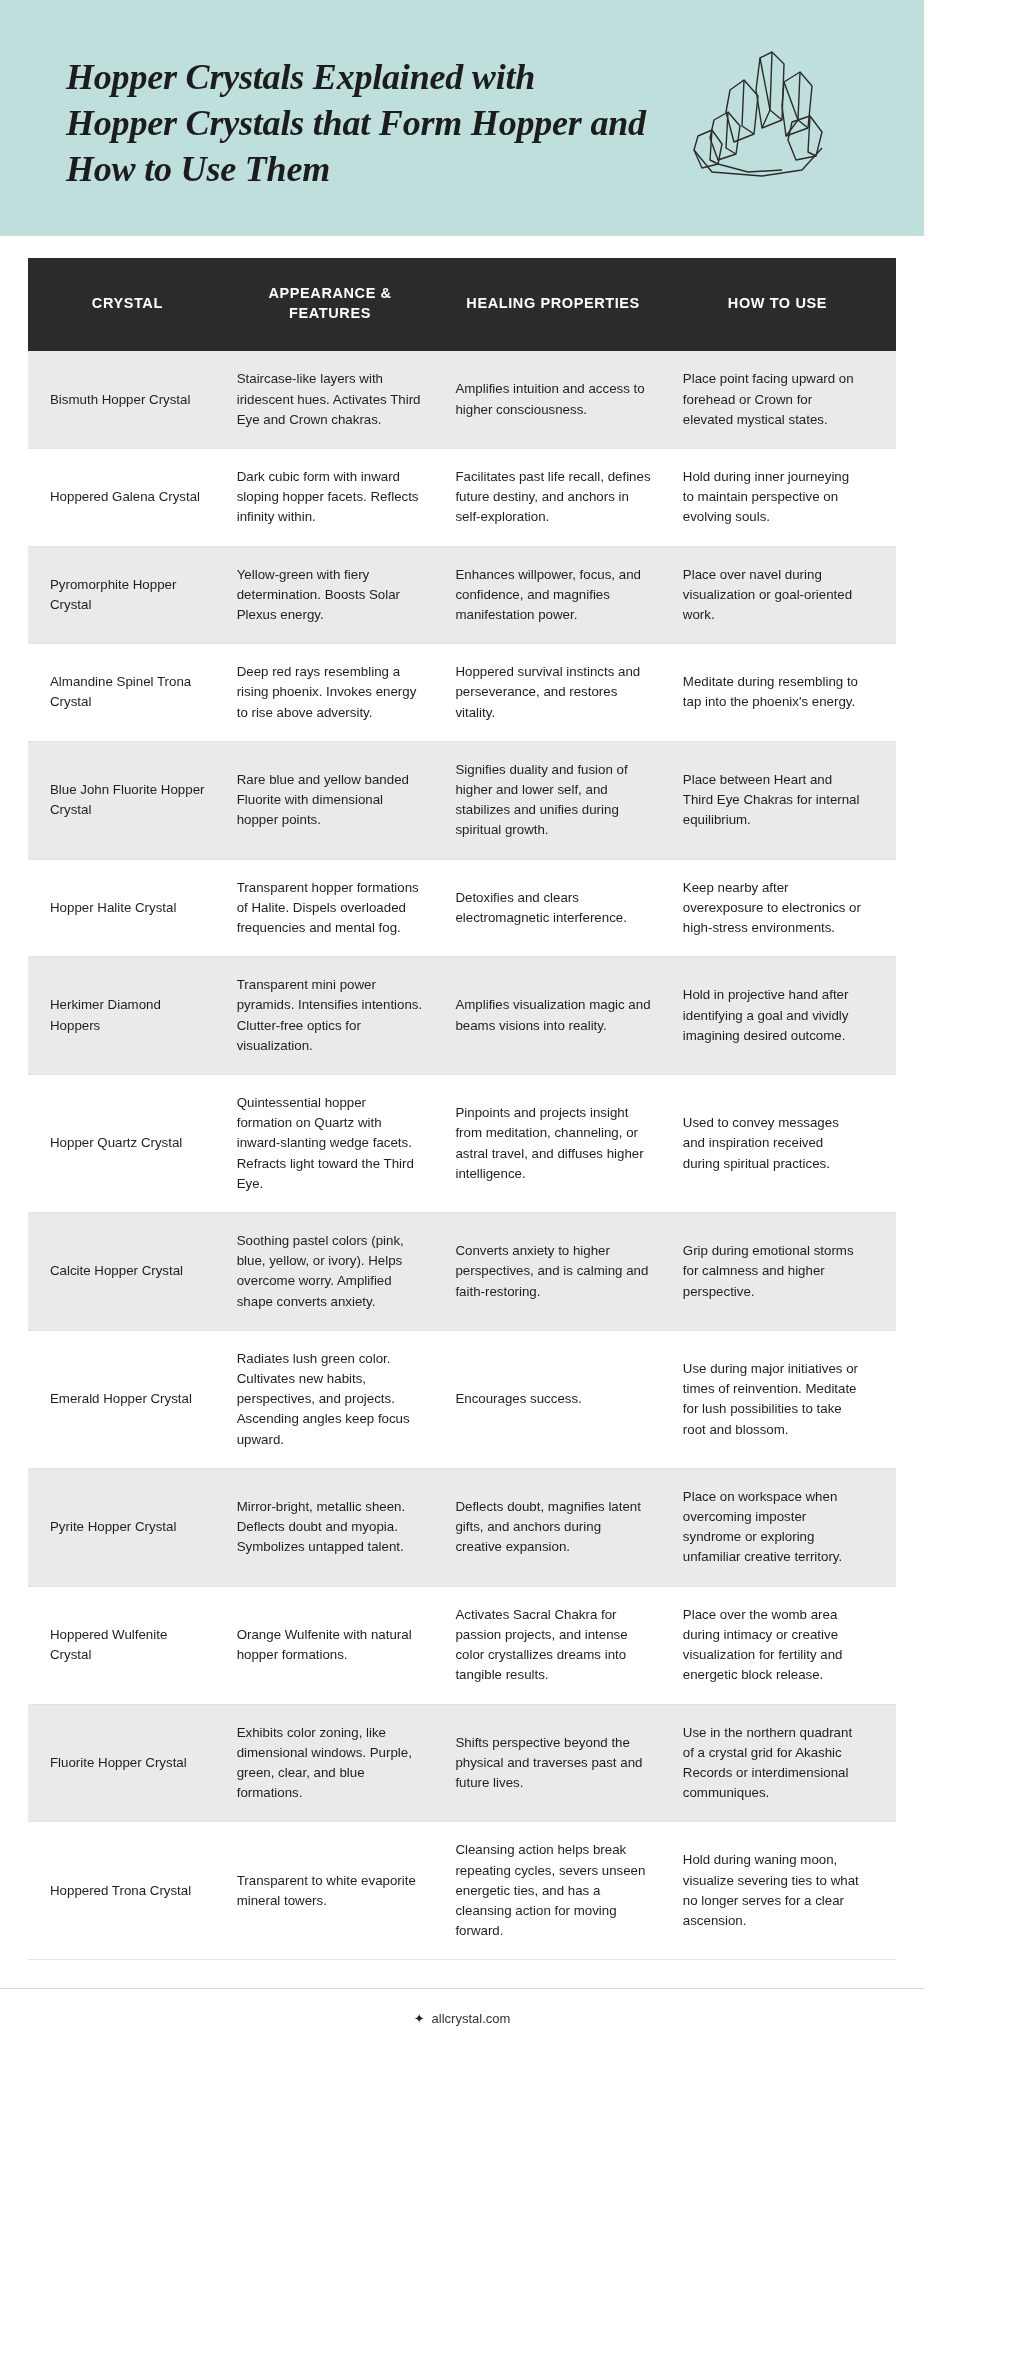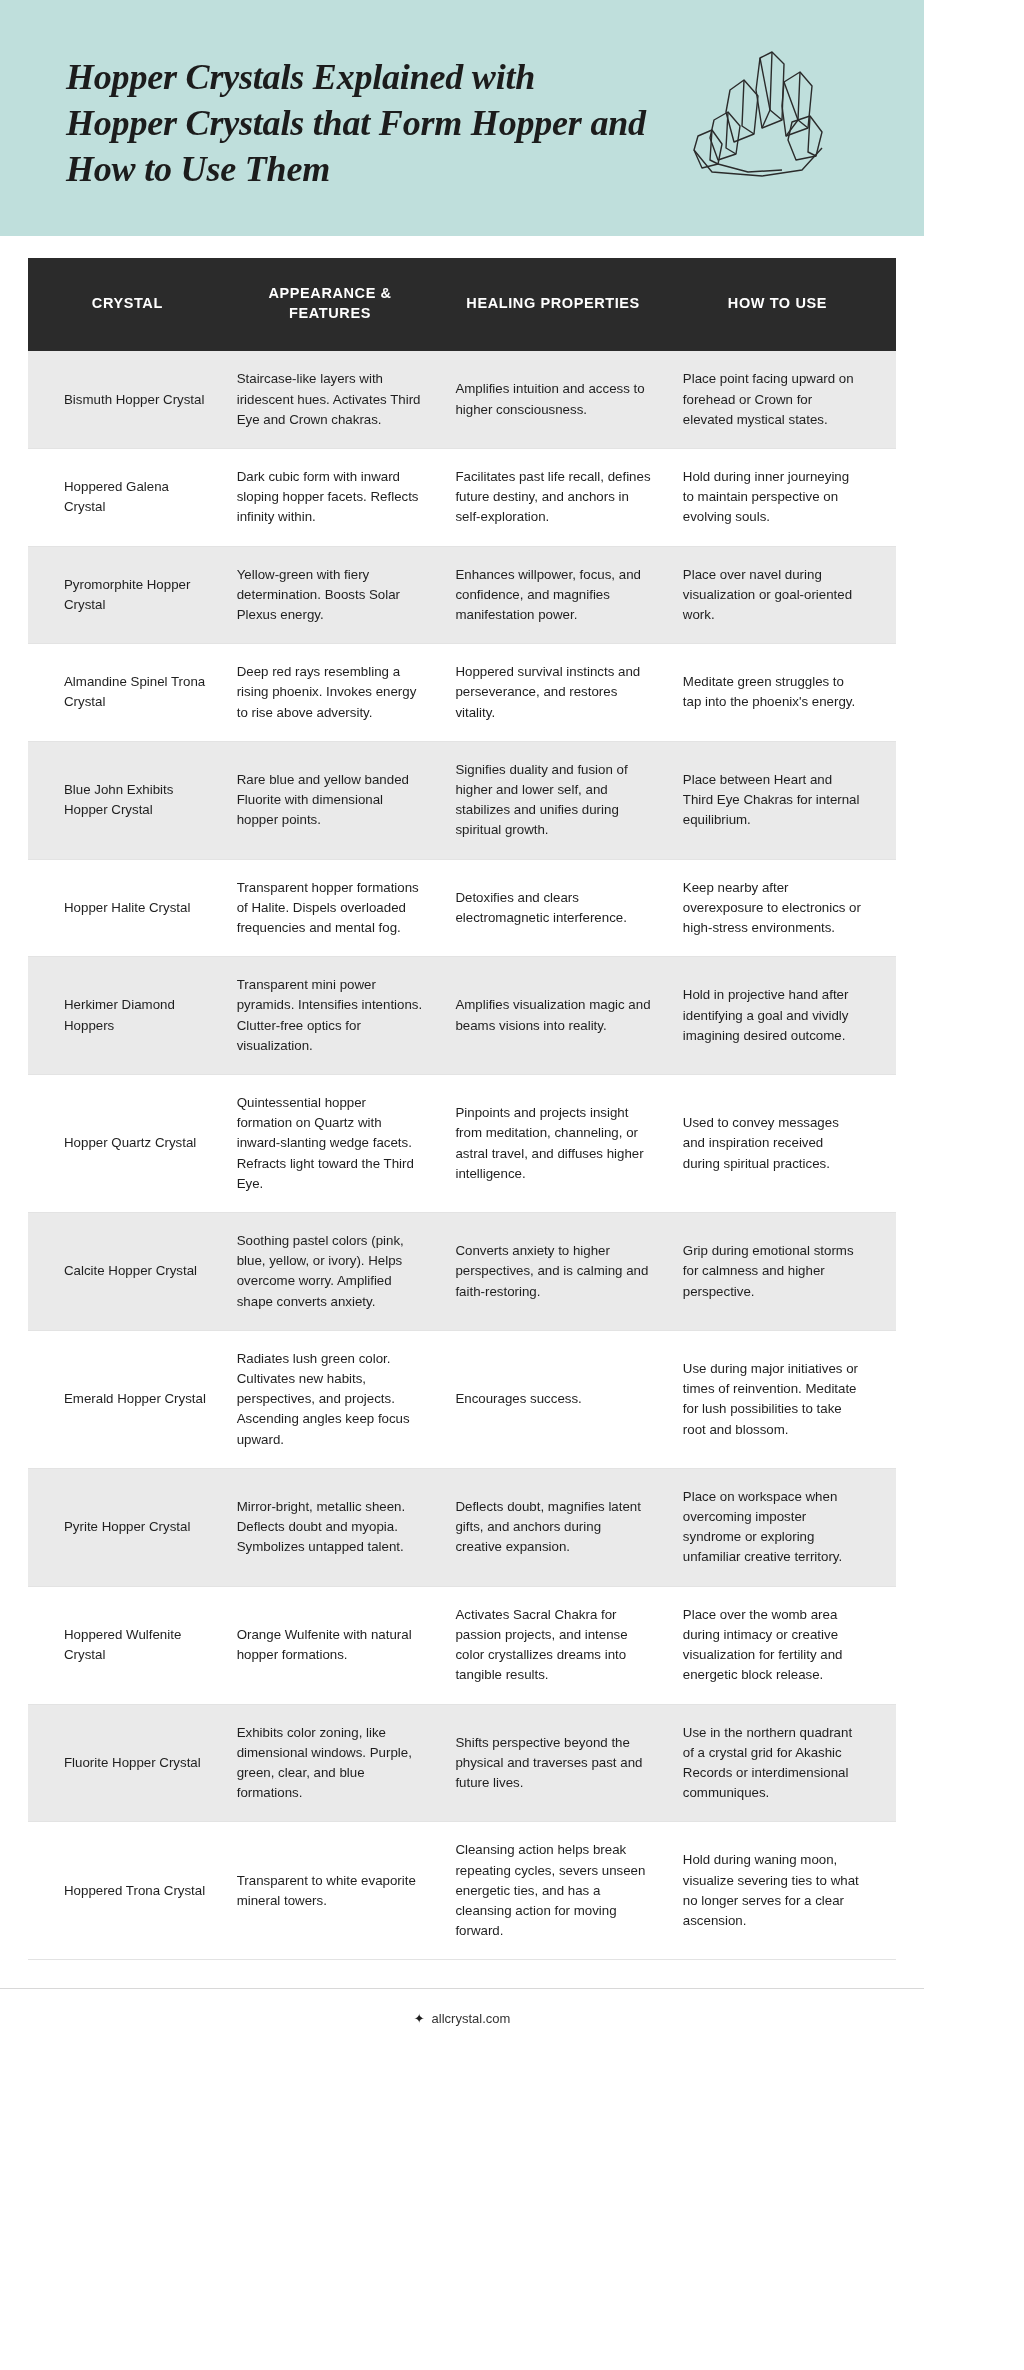--- a/index.html
+++ b/index.html
@@ -77,21 +77,21 @@
 
   table.crystal-table tbody td {
     font-size: 13.3px;
     line-height: 1.52;
     color: #1f1f1f;
     vertical-align: middle;
     padding: 18px 16px;
     box-sizing: border-box;
   }
   table.crystal-table tbody td.name-cell {
-    padding-left: 36px;
+    padding-left: 22px;
     padding-right: 12px;
   }
   table.crystal-table tbody td.last-cell {
     padding-right: 33px;
   }
   table.crystal-table tbody tr.alt td {
     background: #eaeaea;
   }
   table.crystal-table tbody tr.plain td {
     background: #ffffff;
@@ -178,24 +178,24 @@
         <tr class="alt">
           <td class="name-cell">Pyromorphite Hopper Crystal</td>
           <td>Yellow-green with fiery determination. Boosts Solar Plexus energy.</td>
           <td>Enhances willpower, focus, and confidence, and magnifies manifestation power.</td>
           <td class="last-cell">Place over navel during visualization or goal-oriented work.</td>
         </tr>
         <tr class="plain">
           <td class="name-cell">Almandine Spinel Trona Crystal</td>
           <td>Deep red rays resembling a rising phoenix. Invokes energy to rise above adversity.</td>
           <td>Hoppered survival instincts and perseverance, and restores vitality.</td>
-          <td class="last-cell">Meditate green struggles to tap into the phoenix's energy.</td>
-        </tr>
-        <tr class="alt">
-          <td class="name-cell">Blue John Exhibits Hopper Crystal</td>
+          <td class="last-cell">Meditate during resembling to tap into the phoenix's energy.</td>
+        </tr>
+        <tr class="alt">
+          <td class="name-cell">Blue John Fluorite Hopper Crystal</td>
           <td>Rare blue and yellow banded Fluorite with dimensional hopper points.</td>
           <td>Signifies duality and fusion of higher and lower self, and stabilizes and unifies during spiritual growth.</td>
           <td class="last-cell">Place between Heart and Third Eye Chakras for internal equilibrium.</td>
         </tr>
         <tr class="plain">
           <td class="name-cell">Hopper Halite Crystal</td>
           <td>Transparent hopper formations of Halite. Dispels overloaded frequencies and mental fog.</td>
           <td>Detoxifies and clears electromagnetic interference.</td>
           <td class="last-cell">Keep nearby after overexposure to electronics or high-stress environments.</td>
         </tr>

